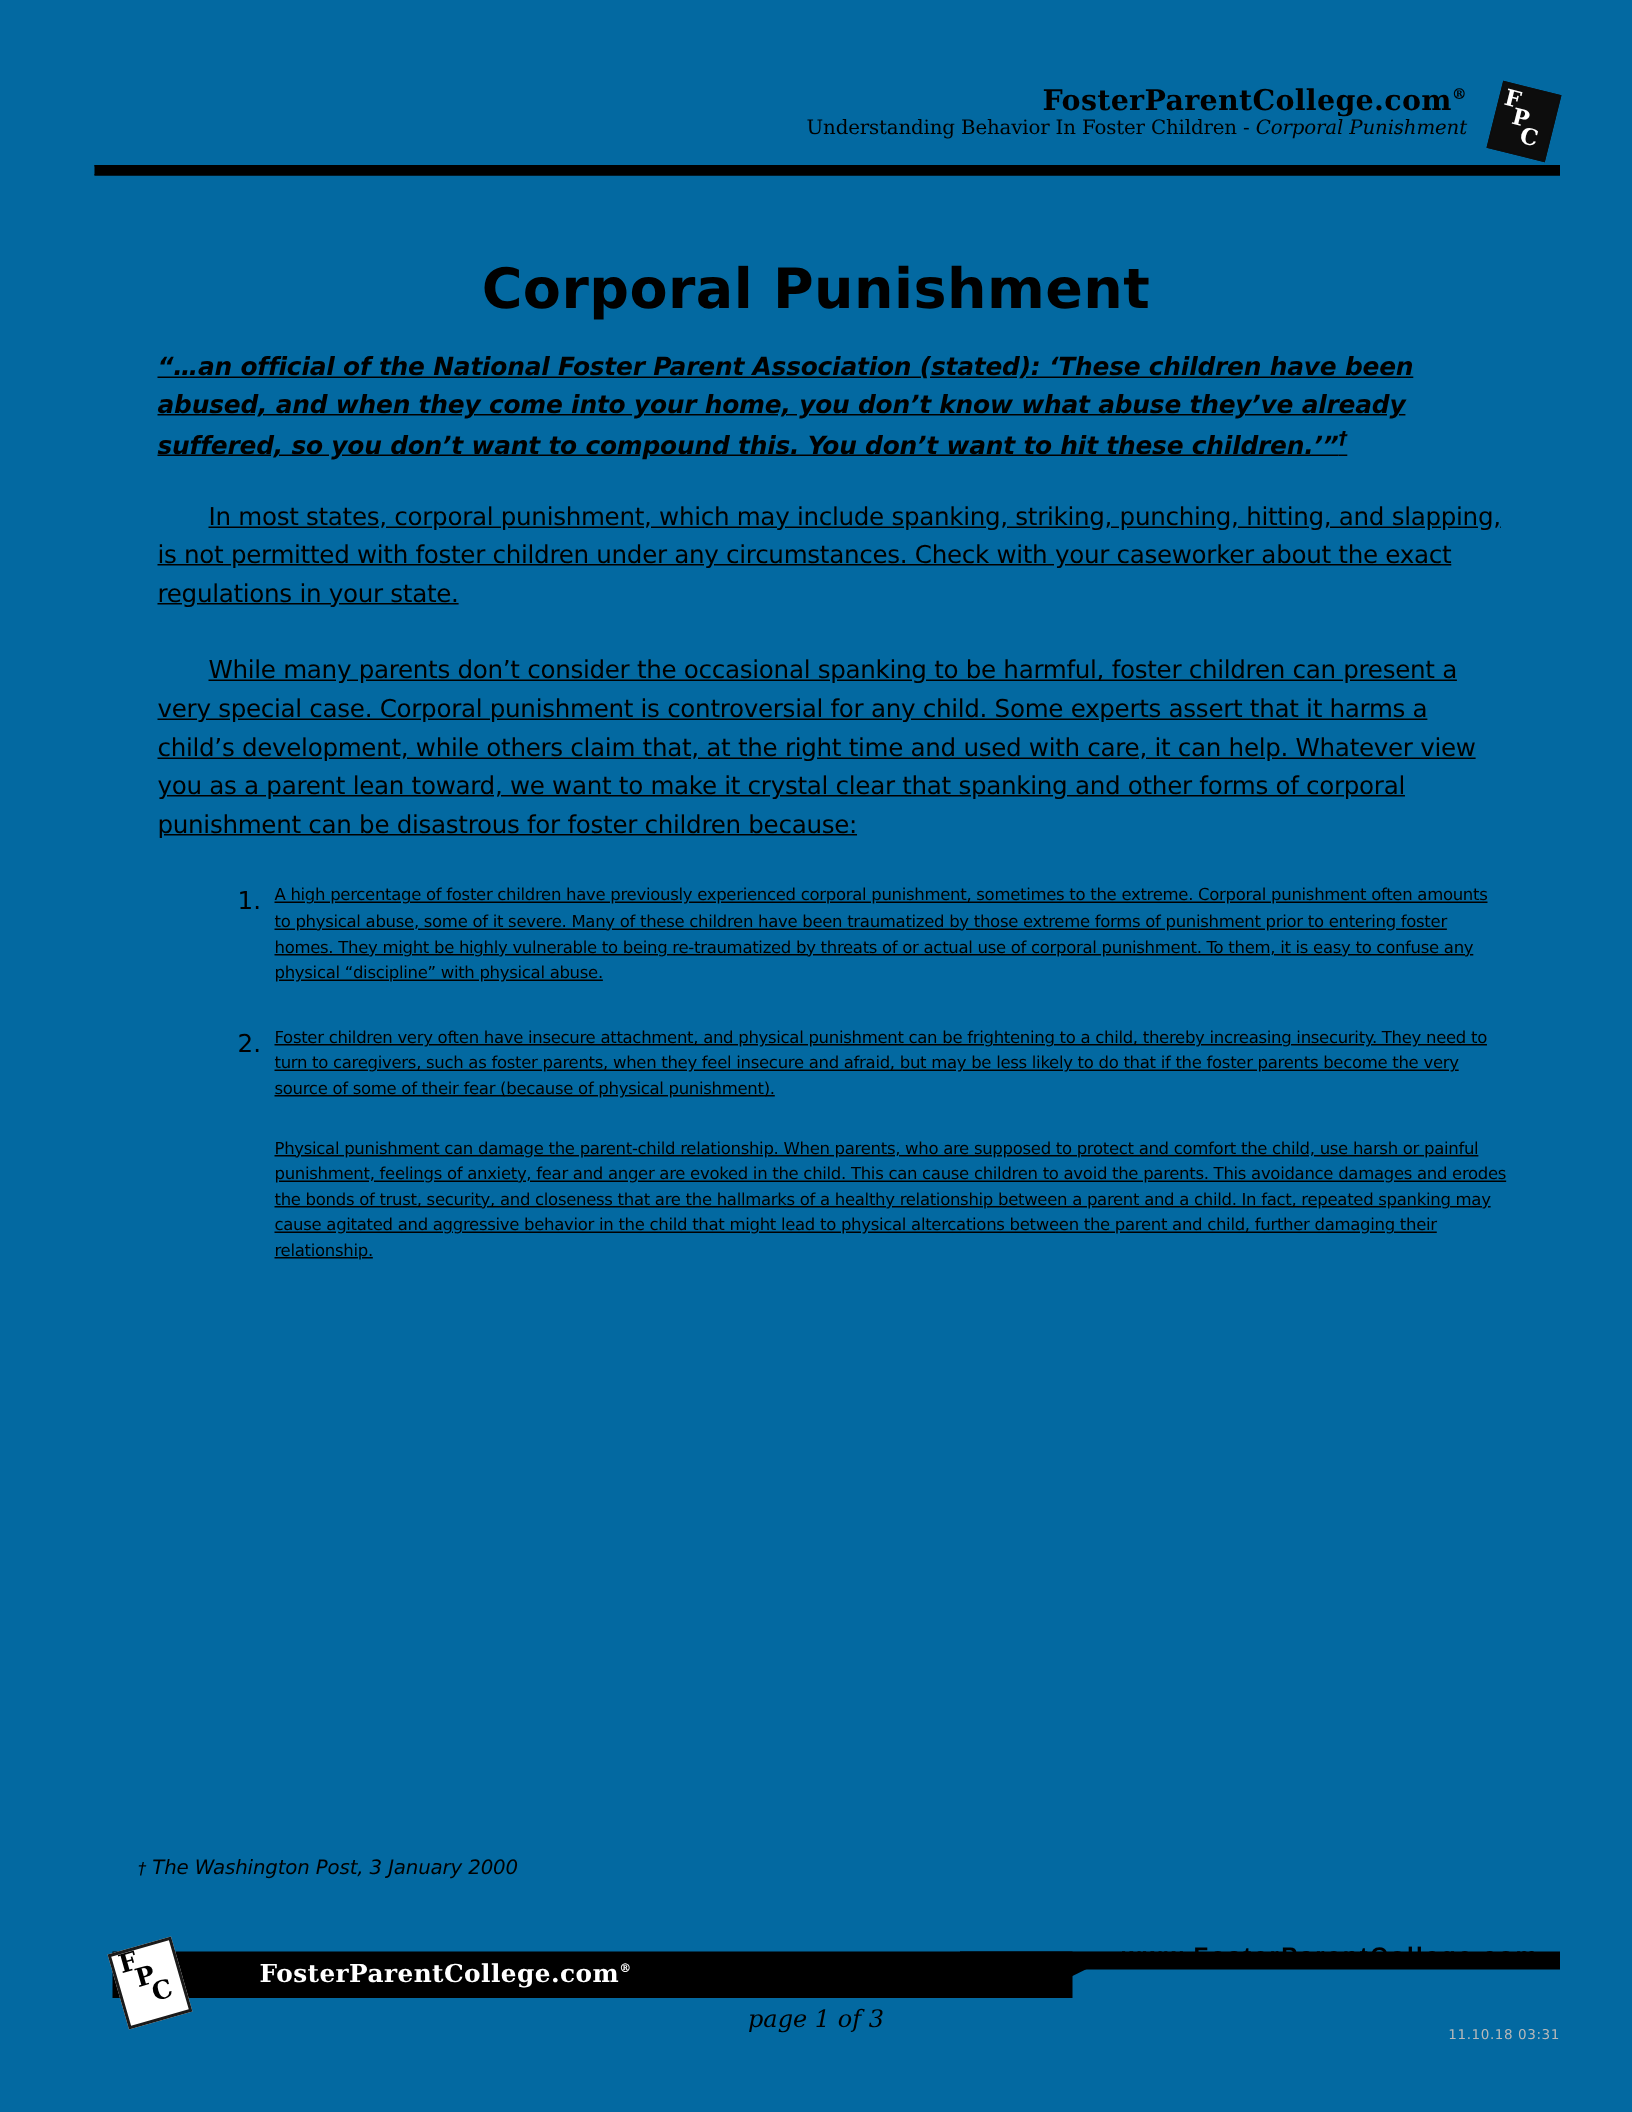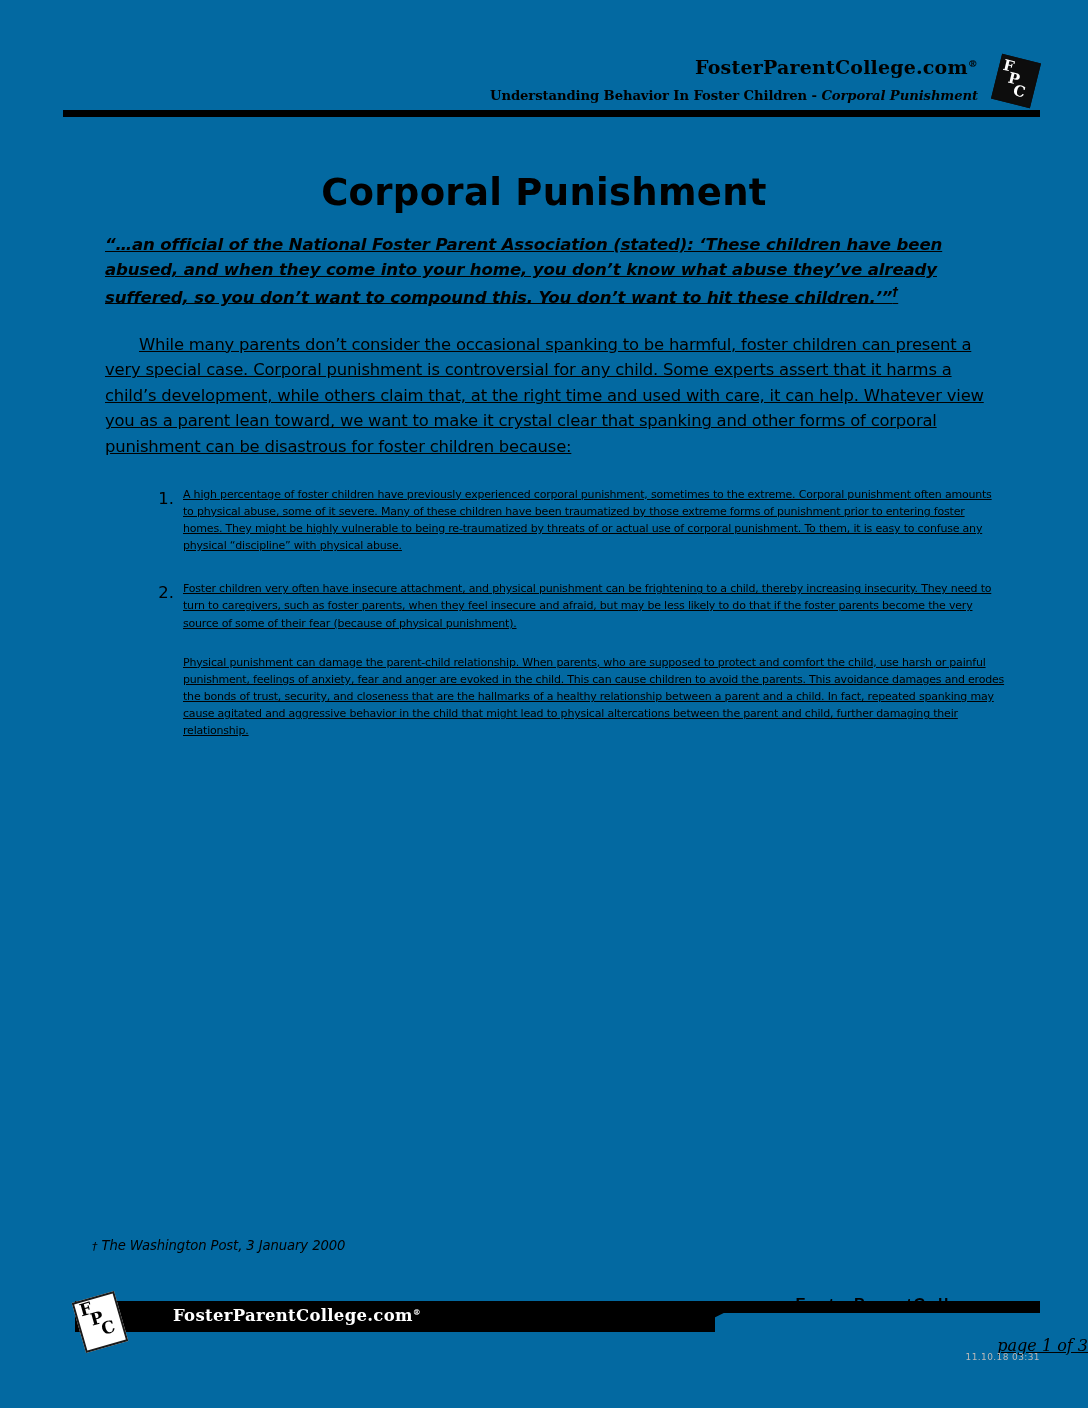--- a/index.html
+++ b/index.html
@@ -42,23 +42,23 @@
     font-weight: bold;
     font-size: 19px;
     letter-spacing: 0.2px;
     white-space: nowrap;
   }
   .brand-line .reg {
     font-size: 10px;
     vertical-align: super;
   }
   .header-sub {
-    margin-top: 12px;
-    font-family: "DejaVu Serif", serif;
-    font-weight: bold;
+    margin-top: 2px;
+    font-family: "DejaVu Serif", serif;
+    font-weight: normal;
     font-size: 13.2px;
     white-space: nowrap;
     letter-spacing: -0.1px;
   }
   .header-sub .ital {
     font-style: italic;
   }
 
   
   .logo-header {
@@ -288,25 +288,24 @@
   }
   .logo-footer .l-f { position: absolute; left: 5px;  top: 2px; }
   .logo-footer .l-p { position: absolute; left: 13px; top: 14px; }
   .logo-footer .l-c { position: absolute; left: 21px; top: 26px; }
 
   .page-number {
     position: absolute;
     left: 0;
     right: 0;
     top: 44px;
-    text-align: right;
+    text-align: center;
     font-family: "DejaVu Serif", serif;
     font-style: italic;
     font-size: 16px;
-    text-decoration: underline;
   }
 
   .timestamp {
     position: absolute;
     right: 48px;
     top: 60px;
     color: #b9b9b9;
     font-family: "DejaVu Sans", sans-serif;
     font-size: 9px;
     letter-spacing: 0.4px;
@@ -336,20 +335,21 @@
 
     <div class="header-rule"></div>
   </div>
 
   <h1 class="doc-title">Corporal Punishment</h1>
 
   <div class="content">
 
     <p class="pullquote"><span>“…an official of the National Foster Parent Association (stated): ‘These children have been abused, and when they come into your home, you don’t know what abuse they’ve already suffered, so you don’t want to compound this. You don’t want to hit these children.’”</span><span class="dagger">†</span></p>
 
+    <p class="body">In most states, corporal punishment, which may include spanking, striking, punching, hitting, and slapping, is not permitted with foster children under any circumstances. Check with your caseworker about the exact regulations in your state.</p>
 
     <p class="body">While many parents don’t consider the occasional spanking to be harmful, foster children can present a very special case.  Corporal punishment is controversial for any child.  Some experts assert that it harms a child’s development, while others claim that, at the right time and used with care, it can help.  Whatever view you as a parent lean toward, we want to make it crystal clear that spanking and other forms of corporal punishment can be disastrous for foster children because:</p>
 
     <ol class="points">
 
       <li>
         <span class="marker">1.</span>
         <p>A high percentage of foster children have previously experienced corporal punishment, sometimes to the extreme.  Corporal punishment often amounts to physical abuse, some of it severe. Many of these children have been traumatized by those extreme forms of punishment prior to entering foster homes. They might be highly vulnerable to being re-traumatized by threats of or actual use of corporal punishment.  To them, it is easy to confuse any physical “discipline” with physical abuse.</p>
       </li>
 

